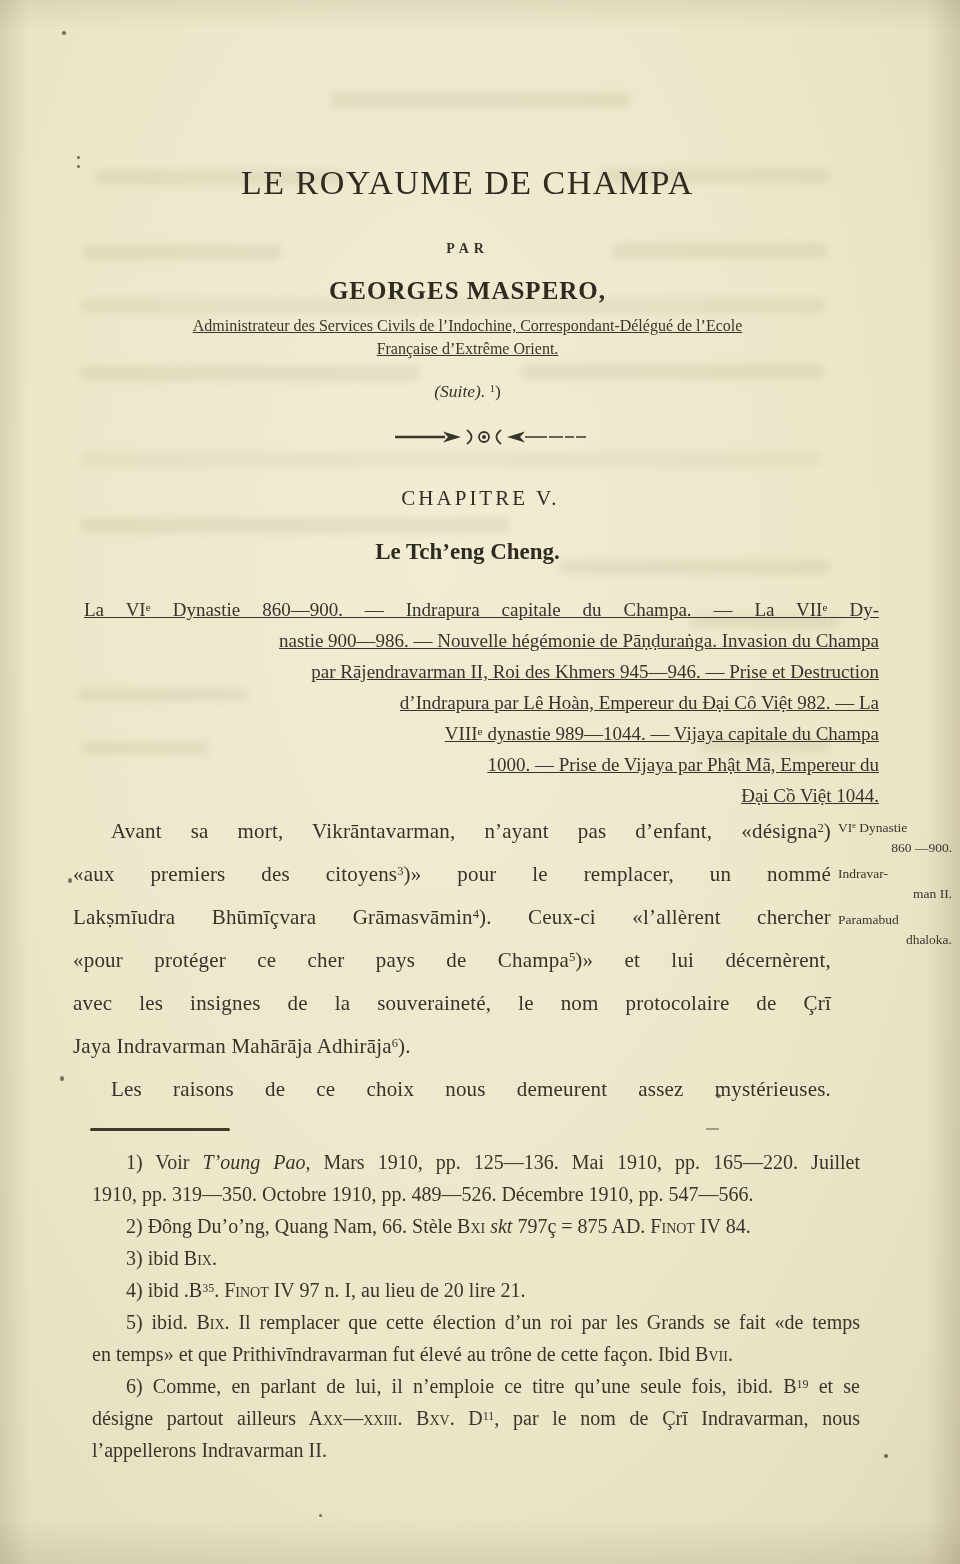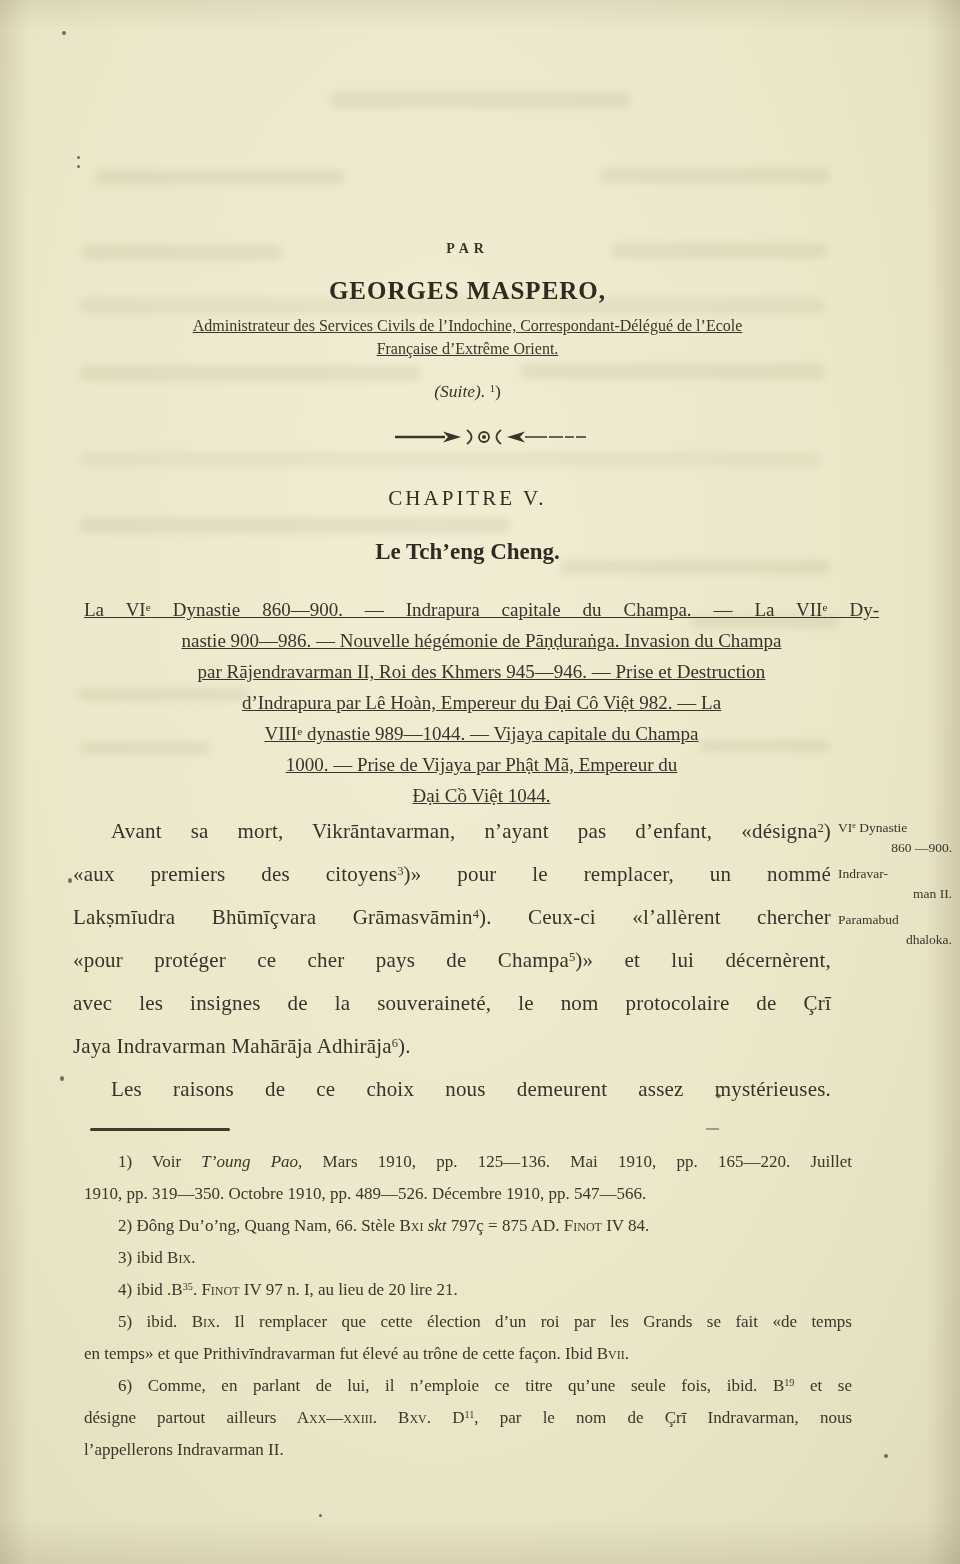--- a/index.html
+++ b/index.html
@@ -19,38 +19,38 @@
   .speck{position:absolute;background:rgba(72,65,50,.75);border-radius:50%;}
   .dashmark{position:absolute;width:13px;height:2px;background:rgba(70,64,50,.45);}
 
   .cwrap{position:absolute;left:0;width:935px;text-align:center;}
   .title{top:164px;font-size:34px;letter-spacing:1.5px;color:#2f2b21;}
   .byline{top:241px;font-size:14px;letter-spacing:5px;font-weight:700;color:#3a352b;}
   .author{top:277px;font-size:25px;font-weight:700;letter-spacing:1px;color:#2f2b21;}
   .affil{top:315px;font-size:16px;line-height:22.5px;color:#3a352b;text-decoration:underline;}
   .suite{top:381px;font-size:17.5px;}
   .ornament{position:absolute;left:393px;top:427px;width:195px;height:20px;}
-  .chapitre{top:486px;font-size:21px;letter-spacing:3px;color:#322d24;}
+  .chapitre{top:486px;font-size:21px;letter-spacing:3px;color:#322d24;margin-left:13px;}
   .chaptitle{top:539px;font-size:23px;font-weight:700;color:#2f2b21;}
 
   .summary{position:absolute;left:84px;top:594px;width:795px;font-size:19px;line-height:31px;color:#37322a;text-decoration:underline;}
-  .summary .line{text-align:center;}
+  .summary .line{text-align:right;}
   .summary .sjust{text-align:justify;text-align-last:justify;}
 
   .bodytext{position:absolute;left:73px;top:810px;width:758px;font-size:21px;line-height:43px;letter-spacing:.2px;color:#37322a;}
   .bodytext .l-just{text-align:justify;text-align-last:justify;}
   .bodytext .l-ind{text-indent:38px;}
 
   .marginnotes{position:absolute;left:838px;top:818px;width:118px;font-size:13.5px;line-height:20px;color:#3a352b;}
   .marginnotes .note{margin-bottom:6px;}
   .marginnotes .mn-l2{text-align:right;padding-right:4px;}
 
   .fn-rule{position:absolute;left:90px;top:1128px;width:140px;height:3px;background:#3f3a2e;border-radius:2px;}
 
-  .footnotes{position:absolute;left:84px;top:1146px;width:768px;font-size:17px;line-height:32px;color:#3a352b;}
+  .footnotes{position:absolute;left:92px;top:1146px;width:768px;font-size:20px;line-height:32px;color:#3a352b;}
   .footnotes .fn-ind{text-indent:34px;}
   .footnotes .fn-just{text-align:justify;text-align-last:justify;}
 
   .seg-i{font-style:italic;}
   .seg-sup{font-size:.6em;vertical-align:.45em;line-height:0;letter-spacing:0;}
   .seg-sc{font-variant:small-caps;margin-top:22px;}
   svg .ink{stroke:#3a352b;}
 </style>
 </head>
 <body>
@@ -66,20 +66,21 @@
   <div class="ghost" style="left:80px;top:366px;width:340px;height:15px;"></div>
   <div class="ghost" style="left:520px;top:364px;width:305px;height:15px;"></div>
   <div class="ghost" style="left:80px;top:452px;width:740px;height:15px;opacity:.7;"></div>
   <div class="ghost" style="left:80px;top:518px;width:430px;height:15px;"></div>
   <div class="ghost" style="left:560px;top:560px;width:270px;height:14px;"></div>
   <div class="ghost" style="left:690px;top:615px;width:150px;height:13px;"></div>
   <div class="ghost" style="left:78px;top:688px;width:170px;height:13px;"></div>
   <div class="ghost" style="left:80px;top:742px;width:130px;height:12px;"></div>
   <div class="ghost" style="left:700px;top:740px;width:130px;height:12px;"></div>
 
+  <h1 class="cwrap title" style="margin:0;font-weight:400;">LE ROYAUME DE CHAMPA</h1>
   <div class="cwrap author">GEORGES MASPERO,</div>
   <div class="cwrap byline">PAR</div>
   <div class="cwrap affil">
     <div>Administrateur des Services Civils de l’Indochine, Correspondant-Délégué de l’Ecole</div>
     <div>Française d’Extrême Orient.</div>
   </div>
   <div class="cwrap suite"><span class="seg-i">(Suite).</span><span> </span><span class="seg-sup">1</span><span>)</span></div>
 
   <div class="ornament">
     <svg width="195" height="20" viewBox="0 0 195 20">

